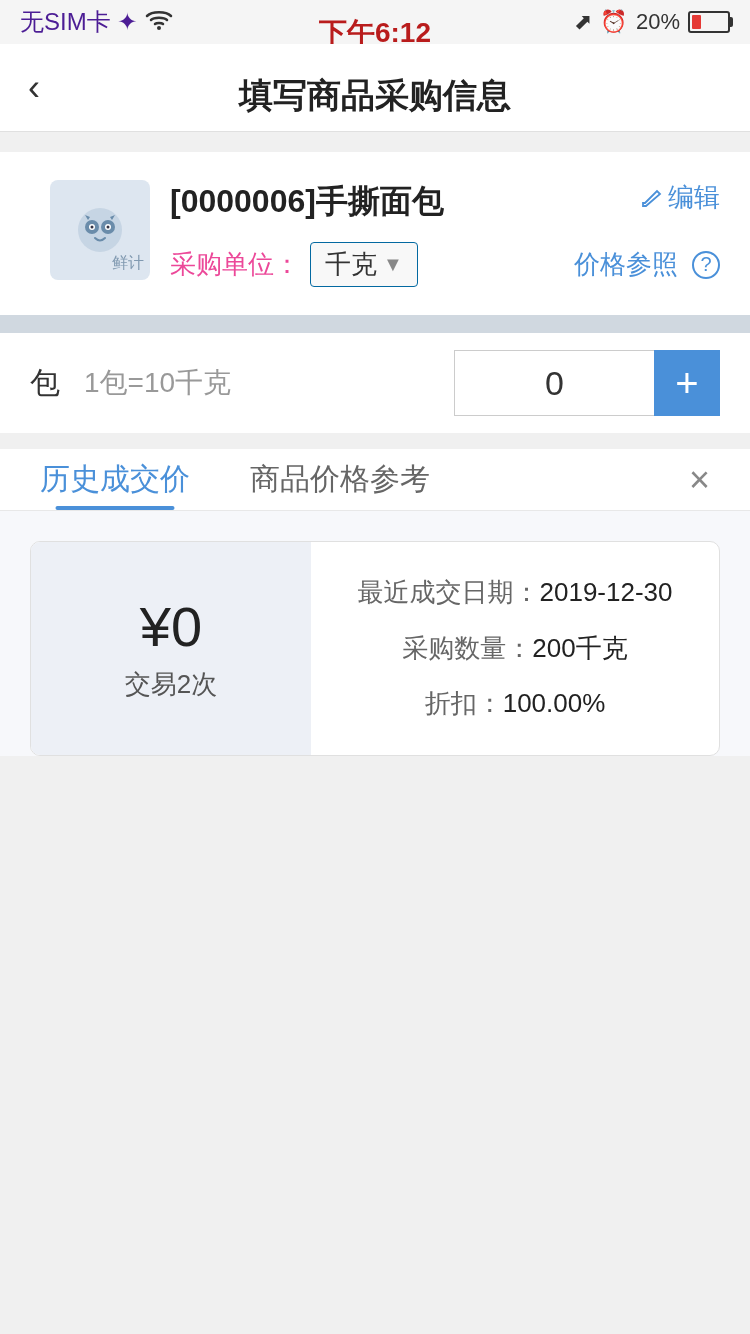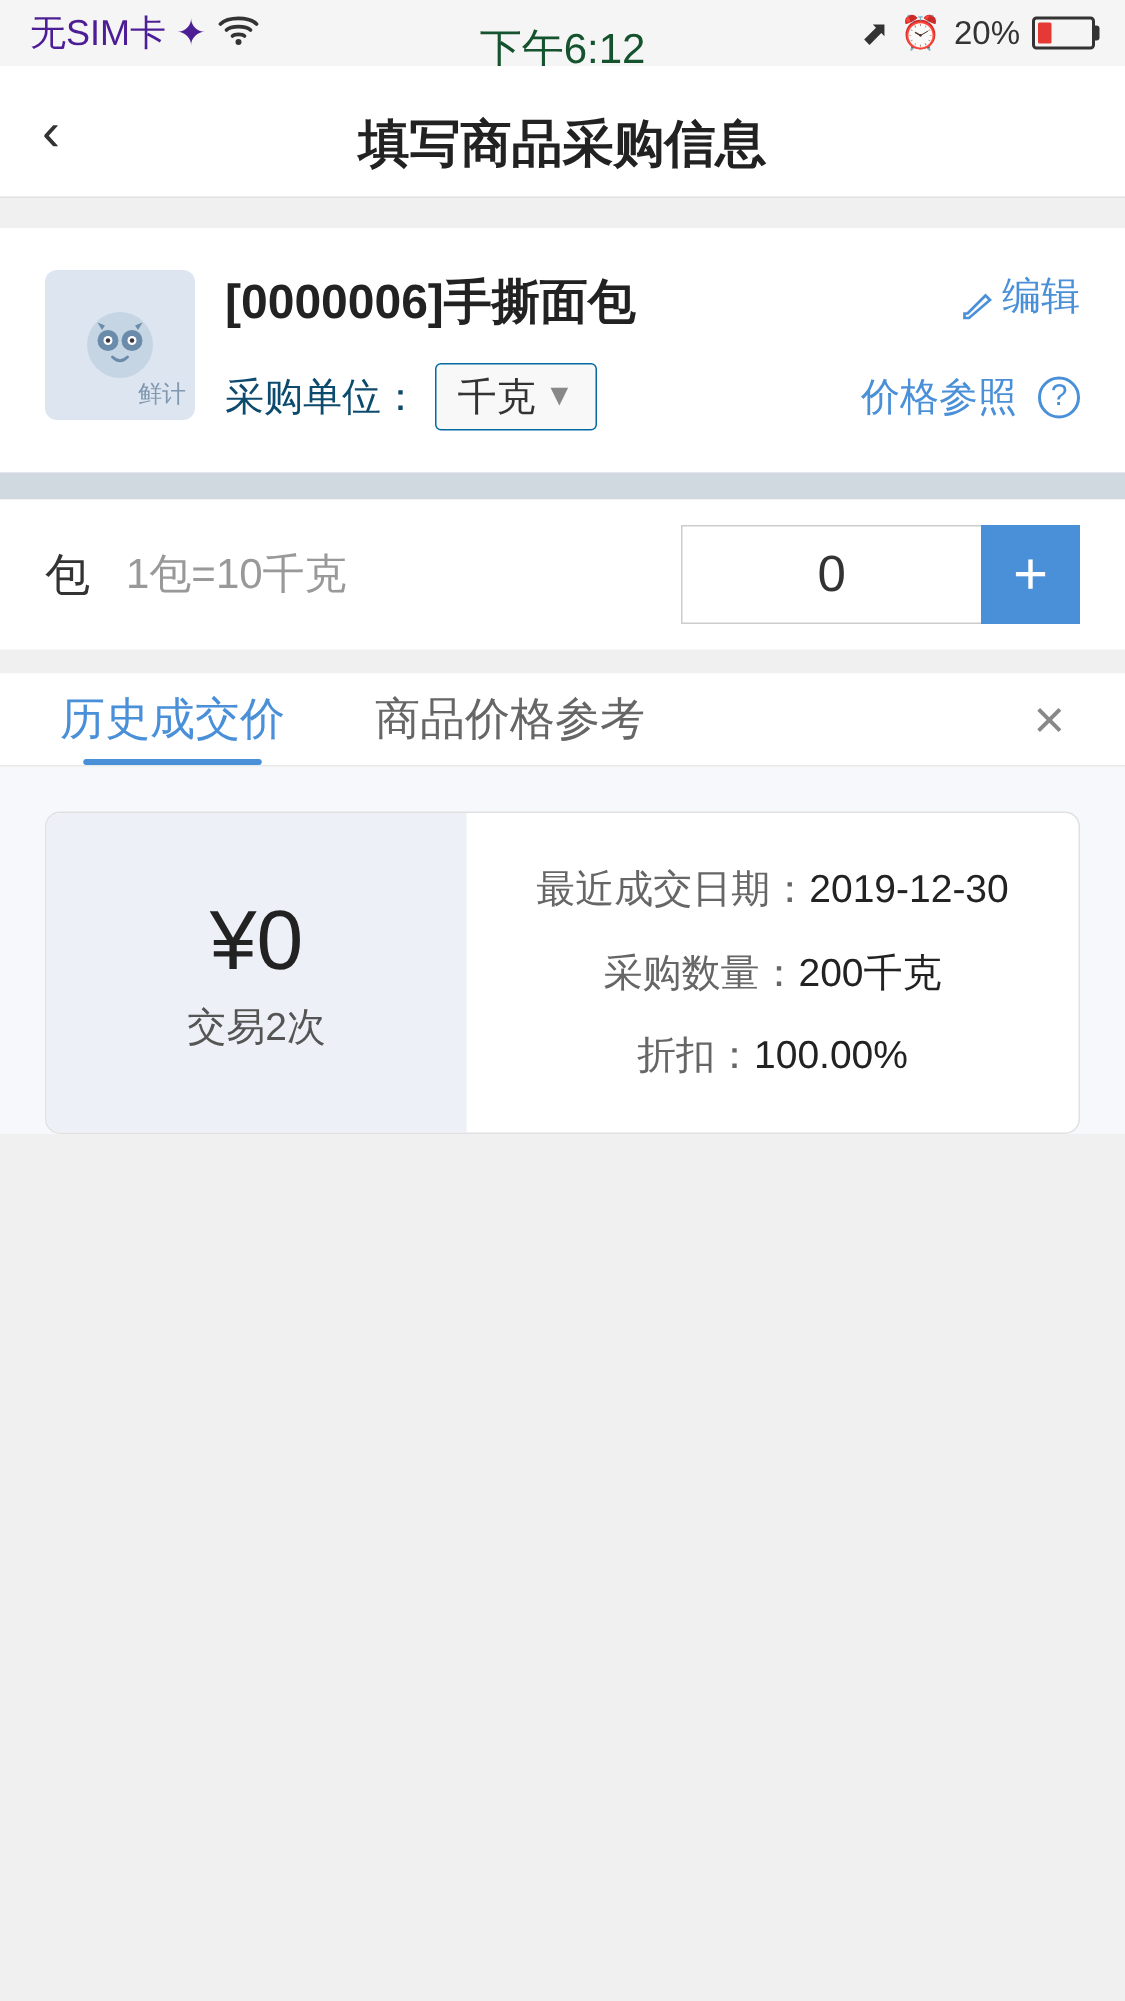--- a/index.html
+++ b/index.html
@@ -25,22 +25,22 @@
     }
     .status-left {
       display: flex;
       align-items: center;
       gap: 8px;
       font-size: 24px;
       color: #4c1d95;
     }
     .status-center {
       font-size: 28px;
-      font-weight: 400;
-      color: #14532d;
+      font-weight: 700;
+      color: #b91c1c;
       position: absolute;
       left: 50%;
       transform: translateX(-50%);
       margin-top: 22px;
     }
     .status-right {
       display: flex;
       align-items: center;
       gap: 8px;
       font-size: 22px;
@@ -109,20 +109,21 @@
     .product-thumb {
       width: 100px;
       height: 100px;
       background: #dde6f0;
       border-radius: 8px;
       display: flex;
       align-items: center;
       justify-content: center;
       flex-shrink: 0;
       position: relative;
+      margin-left: 20px;
     }
     .product-thumb-label {
       position: absolute;
       bottom: 6px;
       right: 6px;
       font-size: 16px;
       color: #8099b0;
     }
     .product-info {
       flex: 1;
@@ -135,32 +136,32 @@
     }
     .product-name {
       font-size: 32px;
       color: #222;
       font-weight: 700;
     }
     .edit-link {
       font-size: 26px;
       color: #4a90d9;
       display: flex;
-      align-items: flex-end;
+      align-items: center;
       gap: 4px;
       cursor: pointer;
     }
     .product-unit-row {
       display: flex;
       justify-content: space-between;
       align-items: center;
     }
     .unit-label {
       font-size: 26px;
-      color: #0c4a6e;
+      color: #ec4899;
       font-family: Liberation Serif, serif;
     }
     .unit-select {
       display: inline-flex;
       align-items: center;
       border: 1px solid #0369a1;
       border-radius: 4px;
       padding: 4px 14px;
       font-size: 26px;
       color: #333;

